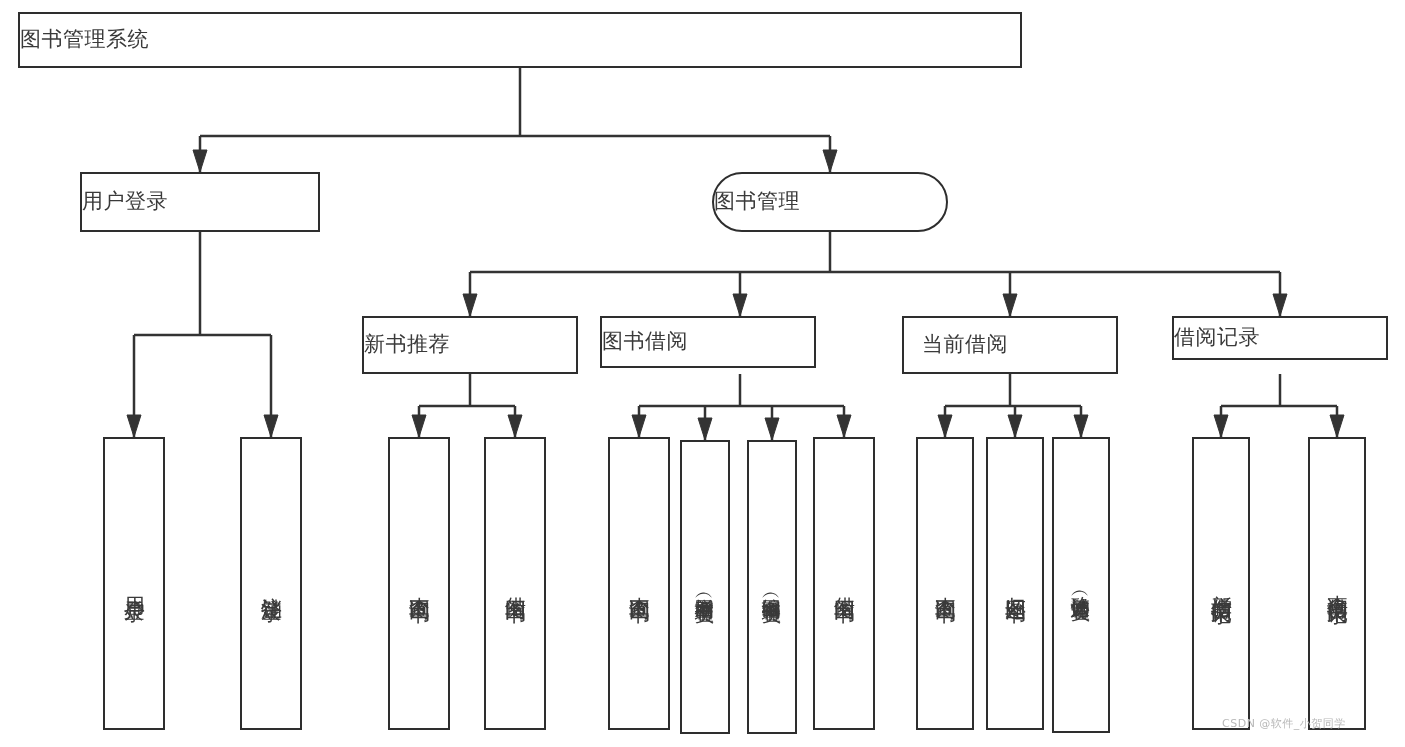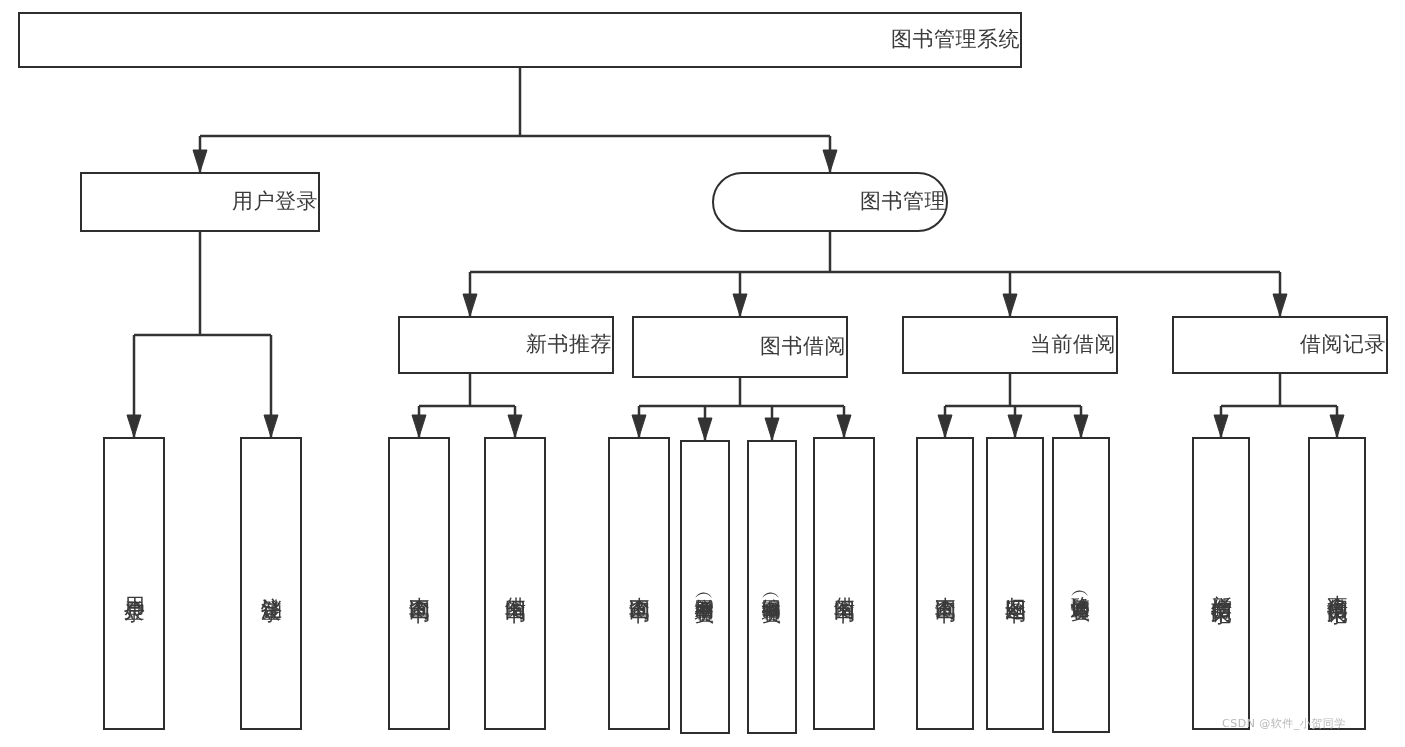--- a/index.html
+++ b/index.html
@@ -25,21 +25,21 @@
     height: 747px;
     pointer-events: none;
   }
   .node {
     position: absolute;
     box-sizing: border-box;
     background: #ffffff;
     border: 2px solid #2e2e2e;
     display: flex;
     align-items: center;
-    justify-content: flex-end;
+    justify-content: flex-start;
     color: #3a3a3a;
   }
   .node.horiz .label {
     font-size: 21px;
     line-height: 1.1;
     letter-spacing: 0.5px;
     white-space: nowrap;
   }
   .node.vert {
     align-items: center;
@@ -129,30 +129,30 @@
   <div id="nodes-layer">
       <div class="node horiz" style="left: 18px; top: 12px; width: 1004px; height: 56px;">
         <span class="label">图书管理系统</span>
       </div>
       <div class="node horiz" style="left: 80px; top: 172px; width: 240px; height: 60px;">
         <span class="label">用户登录</span>
       </div>
       <div class="node horiz" style="left: 712px; top: 172px; width: 236px; height: 60px; border-radius: 30px;">
         <span class="label">图书管理</span>
       </div>
-      <div class="node horiz" style="left: 362px; top: 316px; width: 216px; height: 58px; margin-left: 36px;">
+      <div class="node horiz" style="left: 362px; top: 316px; width: 216px; height: 58px;">
         <span class="label">新书推荐</span>
       </div>
-      <div class="node horiz" style="left: 632px; top: 316px; width: 216px; height: 62px; padding-left: 16px;">
+      <div class="node horiz" style="left: 600px; top: 316px; width: 216px; height: 52px;">
         <span class="label">图书借阅</span>
       </div>
       <div class="node horiz" style="left: 902px; top: 316px; width: 216px; height: 58px; padding-left: 18px;">
         <span class="label">当前借阅</span>
       </div>
-      <div class="node horiz" style="left: 1172px; top: 316px; width: 216px; height: 58px;">
+      <div class="node horiz" style="left: 1172px; top: 316px; width: 216px; height: 44px;">
         <span class="label">借阅记录</span>
       </div>
       <div class="node vert" style="left: 103px; top: 437px; width: 62px; height: 293px;">
         <span class="label">用户登录</span>
       </div>
       <div class="node vert" style="left: 240px; top: 437px; width: 62px; height: 293px;">
         <span class="label">注销登录</span>
       </div>
       <div class="node vert" style="left: 388px; top: 437px; width: 62px; height: 293px;">
         <span class="label">查询图书</span>

